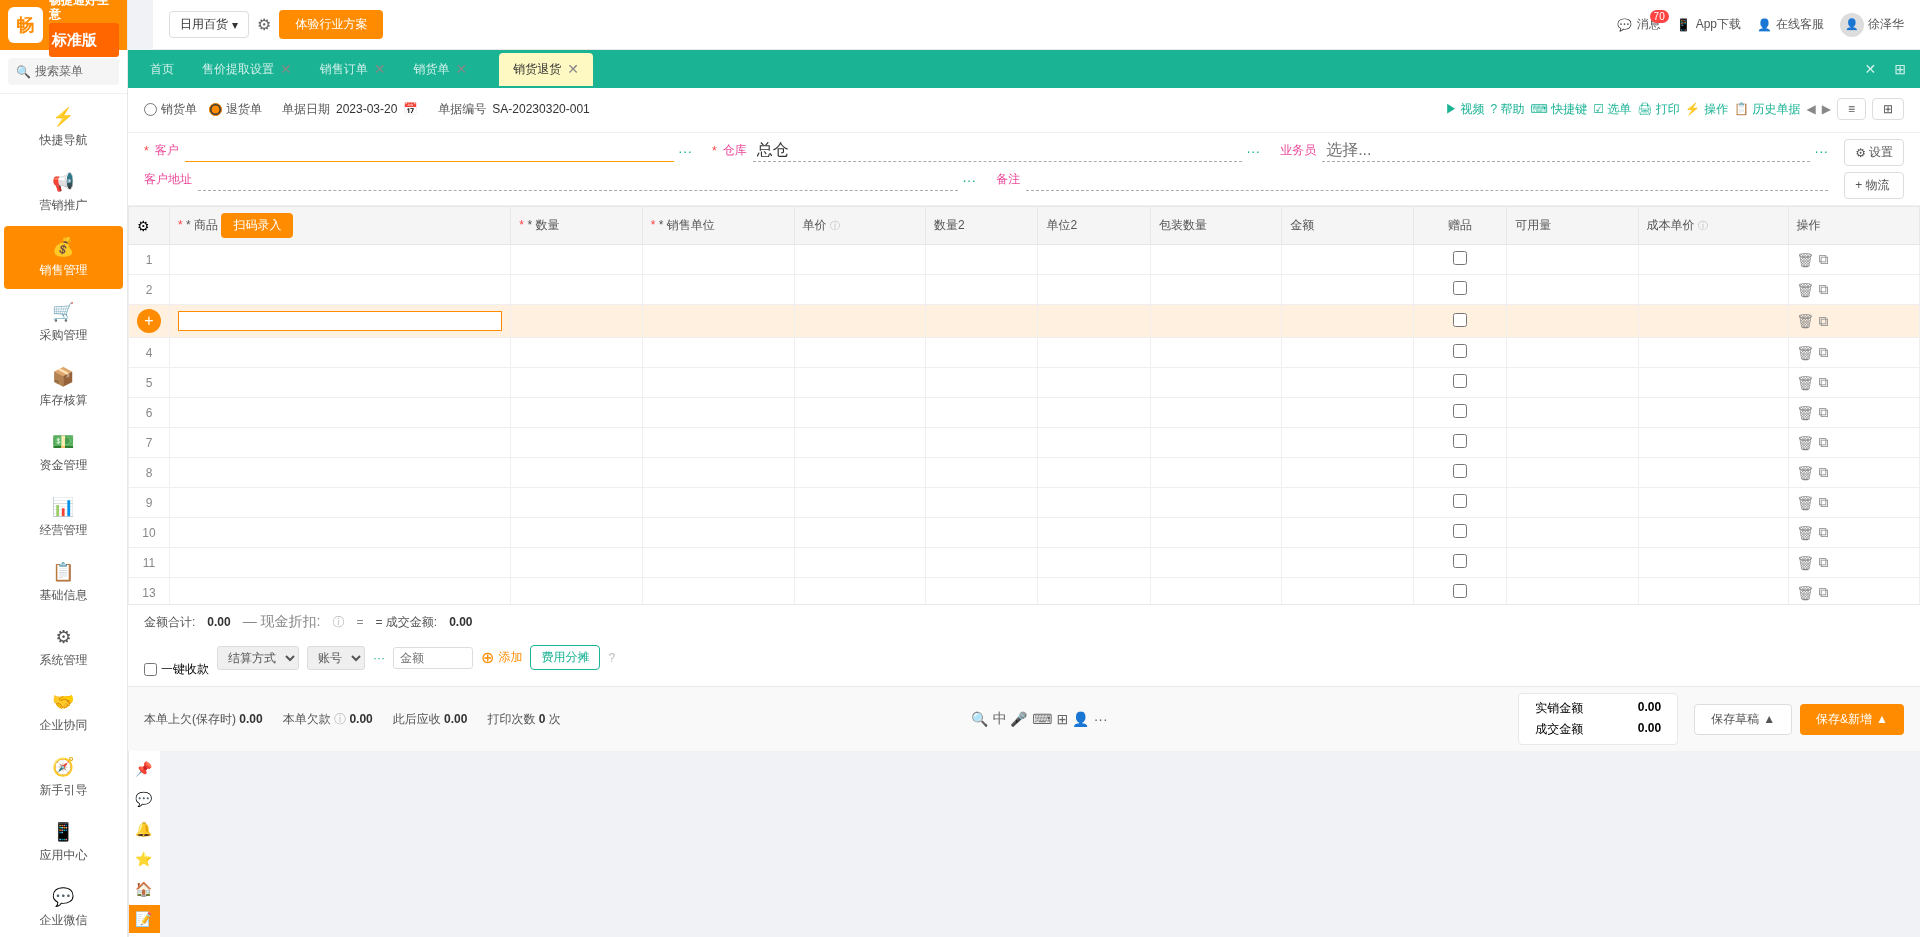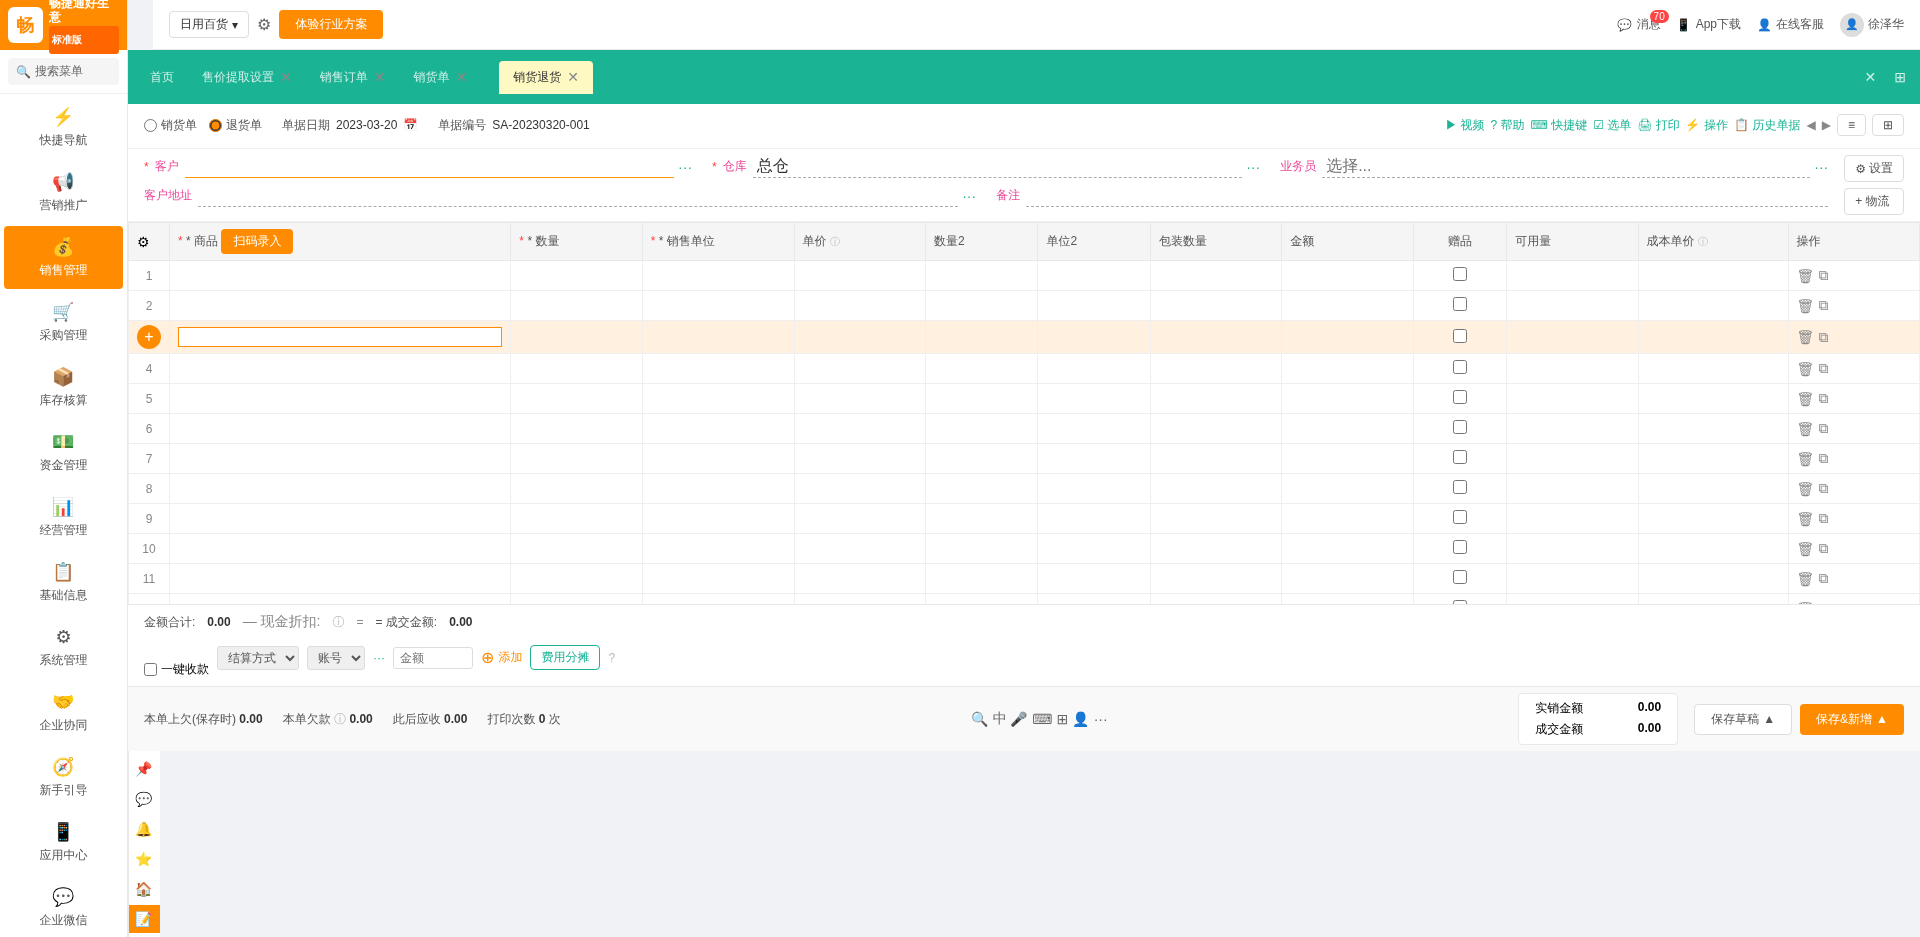--- a/index.html
+++ b/index.html
@@ -5,21 +5,21 @@
     * { box-sizing: border-box; margin: 0; padding: 0; }
     body { font-family: "Microsoft YaHei", "PingFang SC", sans-serif; font-size: 12px; background: #f0f2f5; display: flex; height: 937px; overflow: hidden; }
 
     
     .sidebar { width: 128px; background: #fff; display: flex; flex-direction: column; border-right: 1px solid #e8e8e8; flex-shrink: 0; }
     .sidebar-logo { background: #ff8c00; padding: 10px 8px; display: flex; align-items: center; gap: 6px; color: white; font-size: 13px; font-weight: bold; height: 50px; }
     .sidebar-logo-icon { width: 36px; height: 36px; background: white; border-radius: 6px; display: flex; align-items: center; justify-content: center; }
     .sidebar-logo-icon span { color: #ff8c00; font-size: 18px; font-weight: bold; }
     .sidebar-logo-text { display: flex; flex-direction: column; line-height: 1.2; }
     .sidebar-logo-text .main { font-size: 12px; }
-    .sidebar-logo-text .sub { font-size: 10px; background: #ff6600; border-radius: 3px; padding: 8px 3px; margin-top: 2px; }
+    .sidebar-logo-text .sub { font-size: 15px; background: #ff6600; border-radius: 3px; padding: 8px 3px; margin-top: 2px; }
     .sidebar-search { padding: 8px; border-bottom: 1px solid #f0f0f0; }
     .sidebar-search-btn { width: 100%; background: #f5f5f5; border: none; border-radius: 4px; padding: 5px 8px; font-size: 12px; color: #666; display: flex; align-items: center; gap: 4px; cursor: pointer; }
     .sidebar-item { display: flex; flex-direction: column; align-items: center; padding: 10px 5px; cursor: pointer; color: #555; font-size: 12px; gap: 4px; border-radius: 4px; margin: 2px 4px; }
     .sidebar-item.active { background: #ff8c00; color: white; border-radius: 4px; }
     .sidebar-item .icon { font-size: 18px; }
 
     
     .main { flex: 1; display: flex; flex-direction: column; overflow: hidden; }
 
     
@@ -28,21 +28,21 @@
     .topbar-select { display: flex; align-items: center; gap: 4px; border: 1px solid #ddd; border-radius: 4px; padding: 4px 10px; font-size: 12px; cursor: pointer; color: #333; }
     .topbar-settings { background: none; border: none; cursor: pointer; font-size: 16px; color: #666; }
     .topbar-btn-primary { background: #ff8c00; color: white; border: none; border-radius: 4px; padding: 6px 16px; font-size: 12px; cursor: pointer; }
     .topbar-right { display: flex; align-items: center; gap: 16px; font-size: 12px; color: #555; }
     .topbar-msg { position: relative; cursor: pointer; }
     .topbar-msg-badge { position: absolute; top: -6px; right: -8px; background: #ff4444; color: white; border-radius: 8px; padding: 1px 4px; font-size: 10px; }
     .topbar-right-item { display: flex; align-items: center; gap: 4px; cursor: pointer; }
     .avatar { width: 24px; height: 24px; border-radius: 50%; background: #ddd; display: flex; align-items: center; justify-content: center; font-size: 11px; }
 
     
-    .tabs { background: #1ab394; display: flex; align-items: center; padding: 0 8px; height: 54px; flex-shrink: 0; }
+    .tabs { background: #1ab394; display: flex; align-items: center; padding: 0 8px; height: 38px; flex-shrink: 0; }
     .tab { padding: 8px 14px; color: rgba(255,255,255,0.8); font-size: 12px; cursor: pointer; display: flex; align-items: center; gap: 6px; border-radius: 4px 4px 0 0; }
     .tab.active { background: #fef9c3; color: #333; border-radius: 4px 4px 0 0; margin-left: 18px; }
     .tab-close { font-size: 14px; color: #888; cursor: pointer; }
     .tab-window-controls { margin-left: auto; display: flex; gap: 6px; }
     .tab-window-btn { background: none; border: none; color: rgba(255,255,255,0.8); cursor: pointer; font-size: 14px; padding: 2px 6px; }
 
     
     .content { flex: 1; background: white; display: flex; flex-direction: column; overflow: hidden; padding: 0; }
 
     

